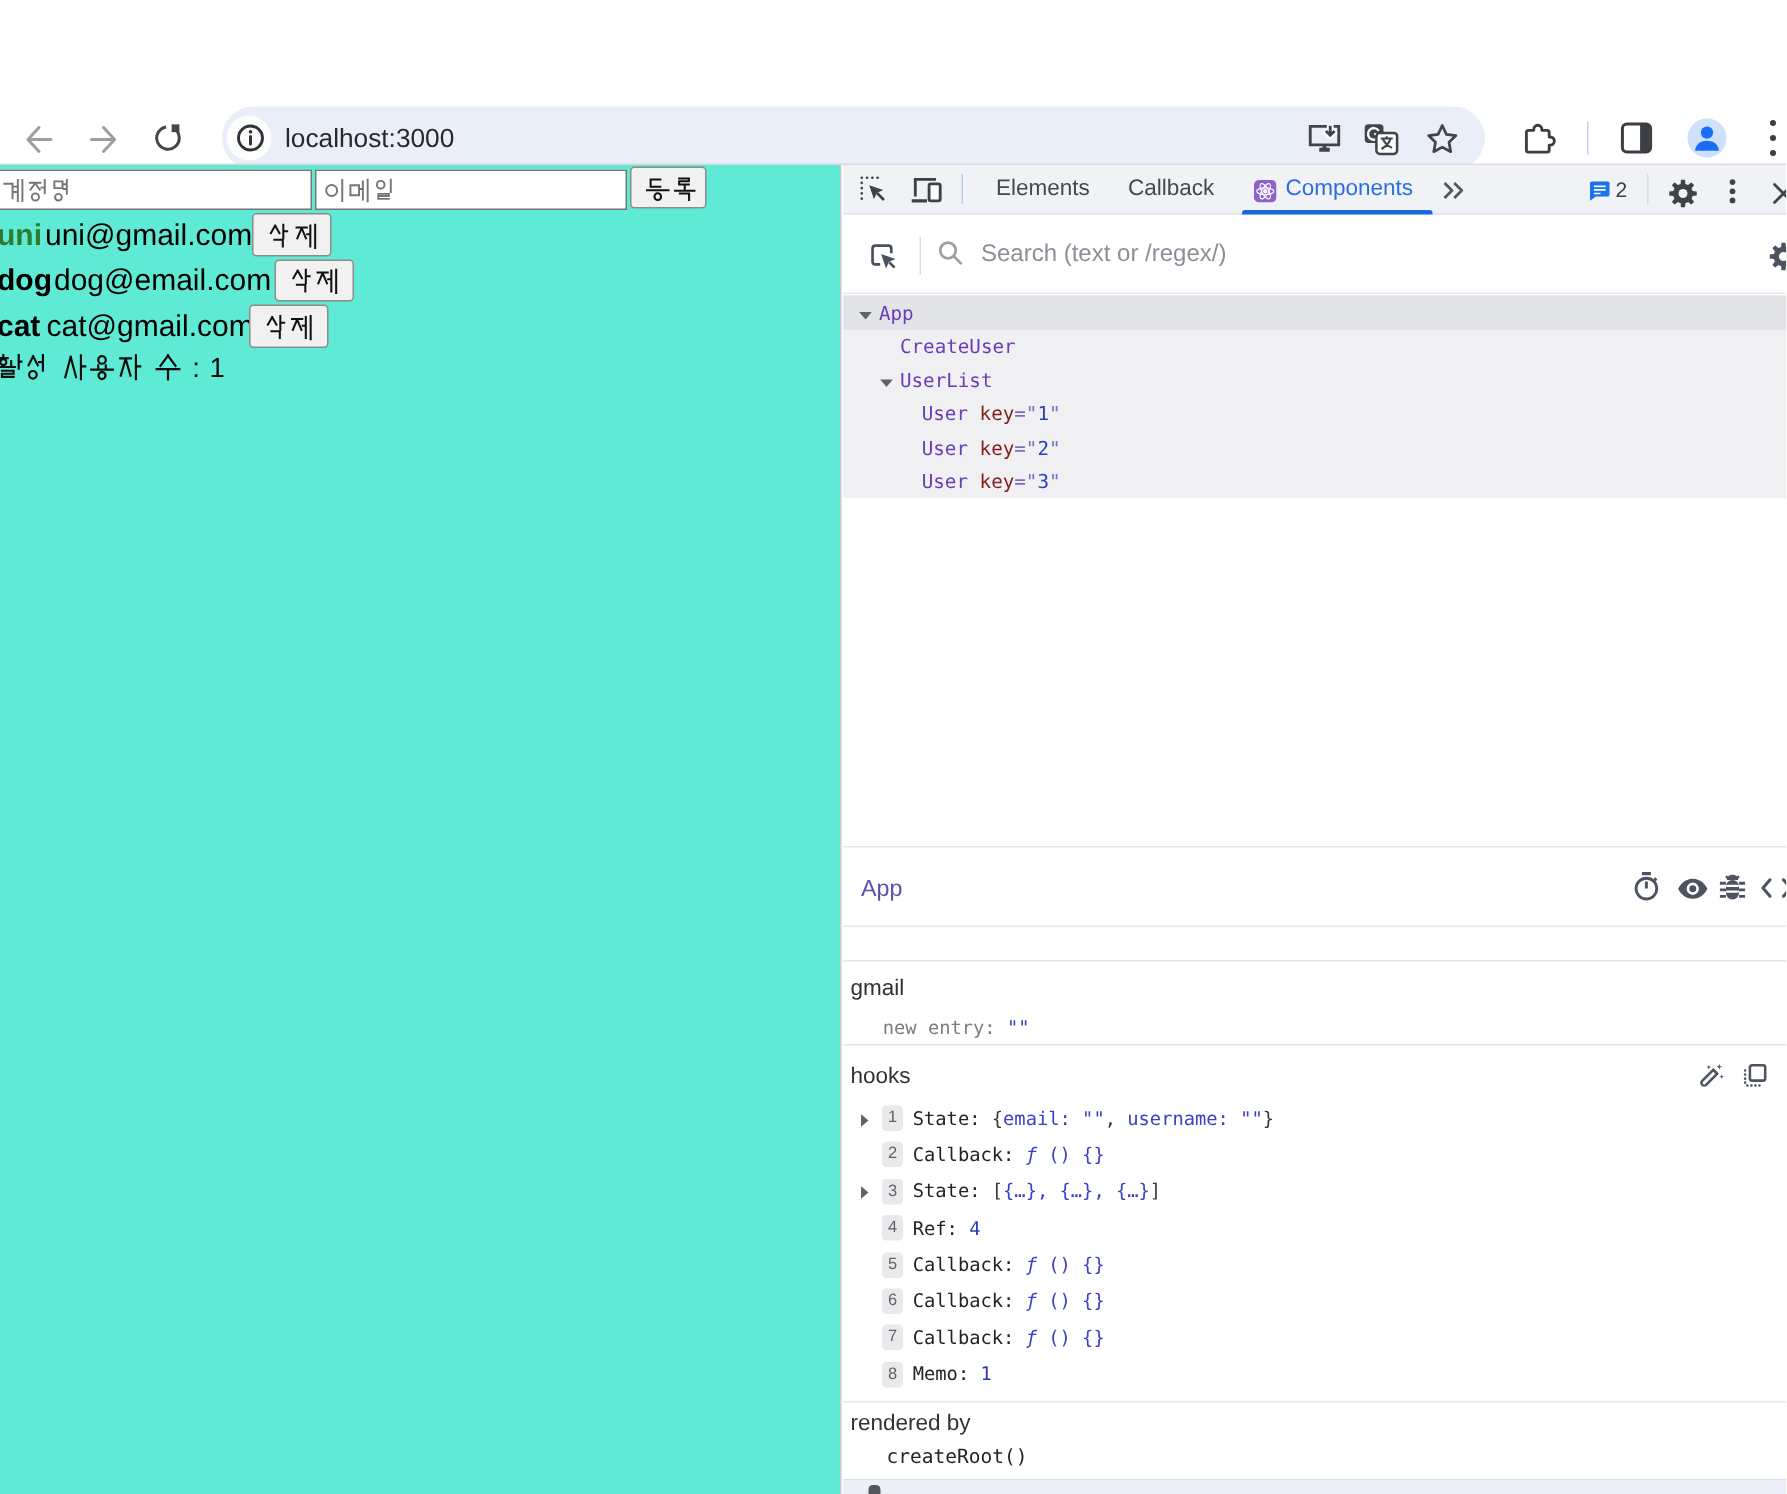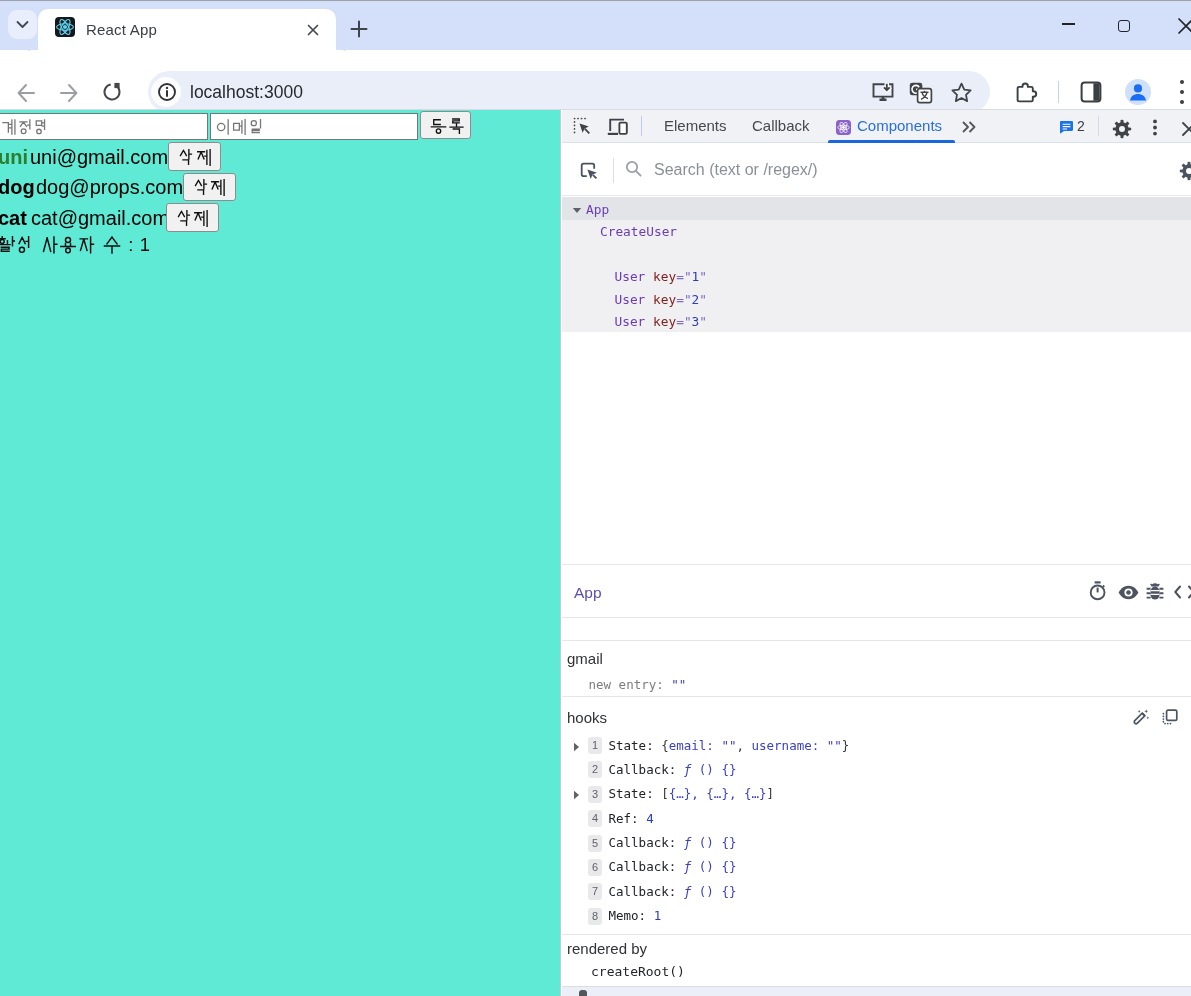--- a/index.html
+++ b/index.html
@@ -167,48 +167,20 @@
       <ellipse rx="8.4" ry="3.3" transform="rotate(60)"></ellipse>
       <ellipse rx="8.4" ry="3.3" transform="rotate(120)"></ellipse>
     </g>
   </g>
   <path id="gear8" d="M-1.59 -6.41 L-1.37 -9.10 A9.2 9.2 0 0 1 1.37 -9.10 L1.59 -6.41 A6.6 6.6 0 0 1 3.40 -5.65 L5.47 -7.40 A9.2 9.2 0 0 1 7.40 -5.47 L5.65 -3.40 A6.6 6.6 0 0 1 6.41 -1.59 L9.10 -1.37 A9.2 9.2 0 0 1 9.10 1.37 L6.41 1.59 A6.6 6.6 0 0 1 5.65 3.40 L7.40 5.47 A9.2 9.2 0 0 1 5.47 7.40 L3.40 5.65 A6.6 6.6 0 0 1 1.59 6.41 L1.37 9.10 A9.2 9.2 0 0 1 -1.37 9.10 L-1.59 6.41 A6.6 6.6 0 0 1 -3.40 5.65 L-5.47 7.40 A9.2 9.2 0 0 1 -7.40 5.47 L-5.65 3.40 A6.6 6.6 0 0 1 -6.41 1.59 L-9.10 1.37 A9.2 9.2 0 0 1 -9.10 -1.37 L-6.41 -1.59 A6.6 6.6 0 0 1 -5.65 -3.40 L-7.40 -5.47 A9.2 9.2 0 0 1 -5.47 -7.40 L-3.40 -5.65 Z"></path>
 </defs>
 </svg>
 
 <div id="canvas">
 
-  <div id="titlebar" class="abs">
-    <div id="tabsearch" class="abs">
-      <svg width="15" height="13" viewBox="0 0 15 13">
-          <path d="M2.5 4L7.5 9L12.5 4" fill="none" stroke="#42464c" stroke-width="1.8" stroke-linecap="round" stroke-linejoin="round"></path>
-        </svg>
-    </div>
-    <div id="tab" class="abs">
-      <span class="tab-foot l"></span>
-      <span class="tab-foot r"></span>
-      <div id="favicon">
-        <svg width="20" height="20" viewBox="-10 -10 20 20" style="color:#5ed3f0">
-            <use href="#react-atom"></use>
-          </svg>
-      </div>
-      <span id="tab-title">React App</span>
-      <svg id="tab-close" width="14" height="14" viewBox="0 0 14 14">
-          <path d="M2.5 2.5L11.5 11.5M11.5 2.5L2.5 11.5" stroke="#45494e" stroke-width="1.7" stroke-linecap="round"></path>
-        </svg>
-    </div>
-    <svg id="newtab-btn" class="abs" width="28" height="28" viewBox="0 0 28 28">
-        <path d="M14 6.5V21.5M6.5 14H21.5" stroke="#3f4449" stroke-width="2" stroke-linecap="round"></path>
-      </svg>
-    <div id="win-min" class="abs"></div>
-    <div id="win-max" class="abs"></div>
-    <svg id="win-close" class="abs" width="28" height="28" viewBox="0 0 28 28">
-        <path d="M7 7L21 21M21 7L7 21" stroke="#202226" stroke-width="1.7" stroke-linecap="round"></path>
-      </svg>
-  </div>
 
   <div id="toolbar" class="abs">
     <svg class="nav-ic" style="left:14.5px; top:20px" width="22" height="22" viewBox="0 0 22 22">
         <path d="M11 3L3.6 11L11 19M4.2 11H19" fill="none" stroke="#9c9ea1" stroke-width="2" stroke-linecap="round" stroke-linejoin="round"></path>
       </svg>
     <svg class="nav-ic" style="left:58px; top:20px" width="22" height="22" viewBox="0 0 22 22">
         <path d="M11 3L18.4 11L11 19M17.8 11H3" fill="none" stroke="#9c9ea1" stroke-width="2" stroke-linecap="round" stroke-linejoin="round"></path>
       </svg>
     <svg class="nav-ic" style="left:101.5px" width="22" height="22" viewBox="0 0 22 22">
         <path d="M8.70 3.61A7.5 7.5 0 1 0 14.30 4.86" fill="none" stroke="#44484d" stroke-width="2" stroke-linecap="butt"></path>
@@ -295,21 +267,21 @@
           <div class="kbtn" style="left: 168px; top: -4px; width: 53px; height: 28.5px;">
             <span aria-label="삭제" style="position: absolute; left: 9px; top: 5.5px;"><svg width="17" height="17" viewBox="0 0 100 100" class="kglyph" style="margin-right: 0.595px;">
                 <use href="#g-sak" stroke="#111" stroke-width="8" fill="none"></use>
               </svg><svg width="17" height="17" viewBox="0 0 100 100" class="kglyph" style="margin-right: 0.595px;">
                 <use href="#g-je" stroke="#111" stroke-width="8" fill="none"></use>
               </svg></span>
           </div>
         </div>
         <div class="krow" style="top: 66.4px; height: 30px;">
           <span class="uname" style="position: absolute; left: -2px; top: 0px;">dog</span>
-          <span class="uemail" style="position: absolute; left: 36px; top: 0px;">dog@props.com</span>
+          <span class="uemail" style="position: absolute; left: 36px; top: 0px;">dog@email.com</span>
           <div class="kbtn" style="left: 182.5px; top: -3.9px; width: 53px; height: 28.5px;">
             <span aria-label="삭제" style="position: absolute; left: 9px; top: 5.5px;"><svg width="17" height="17" viewBox="0 0 100 100" class="kglyph" style="margin-right: 0.595px;">
                 <use href="#g-sak" stroke="#111" stroke-width="8" fill="none"></use>
               </svg><svg width="17" height="17" viewBox="0 0 100 100" class="kglyph" style="margin-right: 0.595px;">
                 <use href="#g-je" stroke="#111" stroke-width="8" fill="none"></use>
               </svg></span>
           </div>
         </div>
         <div class="krow" style="top: 96.8px; height: 30px;">
           <span class="uname" style="position: absolute; left: -2px; top: 0px;">cat</span>
@@ -405,20 +377,23 @@
           <circle r="3" fill="#fff"></circle>
         </svg>
     </div>
 
     <div id="dt-tree" class="abs">
       <div id="dt-tree-zone" class="abs">
           <div class="tree-row selected" style="top: 0px;"><svg width="10" height="7" viewBox="0 0 10 7" class="twisty" style="left: 10px;">
               <path d="M0.8 1L5 6L9.2 1Z" fill="#5f6368"></path>
             </svg><span class="tree-inner" style="left: 24px;"><span class="c-name">App</span></span></div>
           <div class="tree-row" style="top: 22.5px;"><span class="tree-inner" style="left: 38px;"><span class="c-name">CreateUser</span></span></div>
+          <div class="tree-row" style="top: 45px;"><svg width="10" height="7" viewBox="0 0 10 7" class="twisty" style="left: 24px;">
+              <path d="M0.8 1L5 6L9.2 1Z" fill="#5f6368"></path>
+            </svg><span class="tree-inner" style="left: 38px;"><span class="c-name">UserList</span></span></div>
           <div class="tree-row" style="top: 67.5px;"><span class="tree-inner" style="left: 52.5px;"><span class="c-name">User</span> <span class="c-attr">key</span><span class="c-eq">=</span><span class="c-q">"</span><span class="c-val">1</span><span class="c-q">"</span></span></div>
           <div class="tree-row" style="top: 90px;"><span class="tree-inner" style="left: 52.5px;"><span class="c-name">User</span> <span class="c-attr">key</span><span class="c-eq">=</span><span class="c-q">"</span><span class="c-val">2</span><span class="c-q">"</span></span></div>
           <div class="tree-row" style="top: 112.5px;"><span class="tree-inner" style="left: 52.5px;"><span class="c-name">User</span> <span class="c-attr">key</span><span class="c-eq">=</span><span class="c-q">"</span><span class="c-val">3</span><span class="c-q">"</span></span></div>
         </div>
     </div>
 
     <div class="dt-divider" style="top:454px"></div>
     <span id="insp-title" class="abs">App</span>
 
     <svg class="insp-ic" style="left:527px; top:471px" width="20" height="20" viewBox="0 0 20 20">

